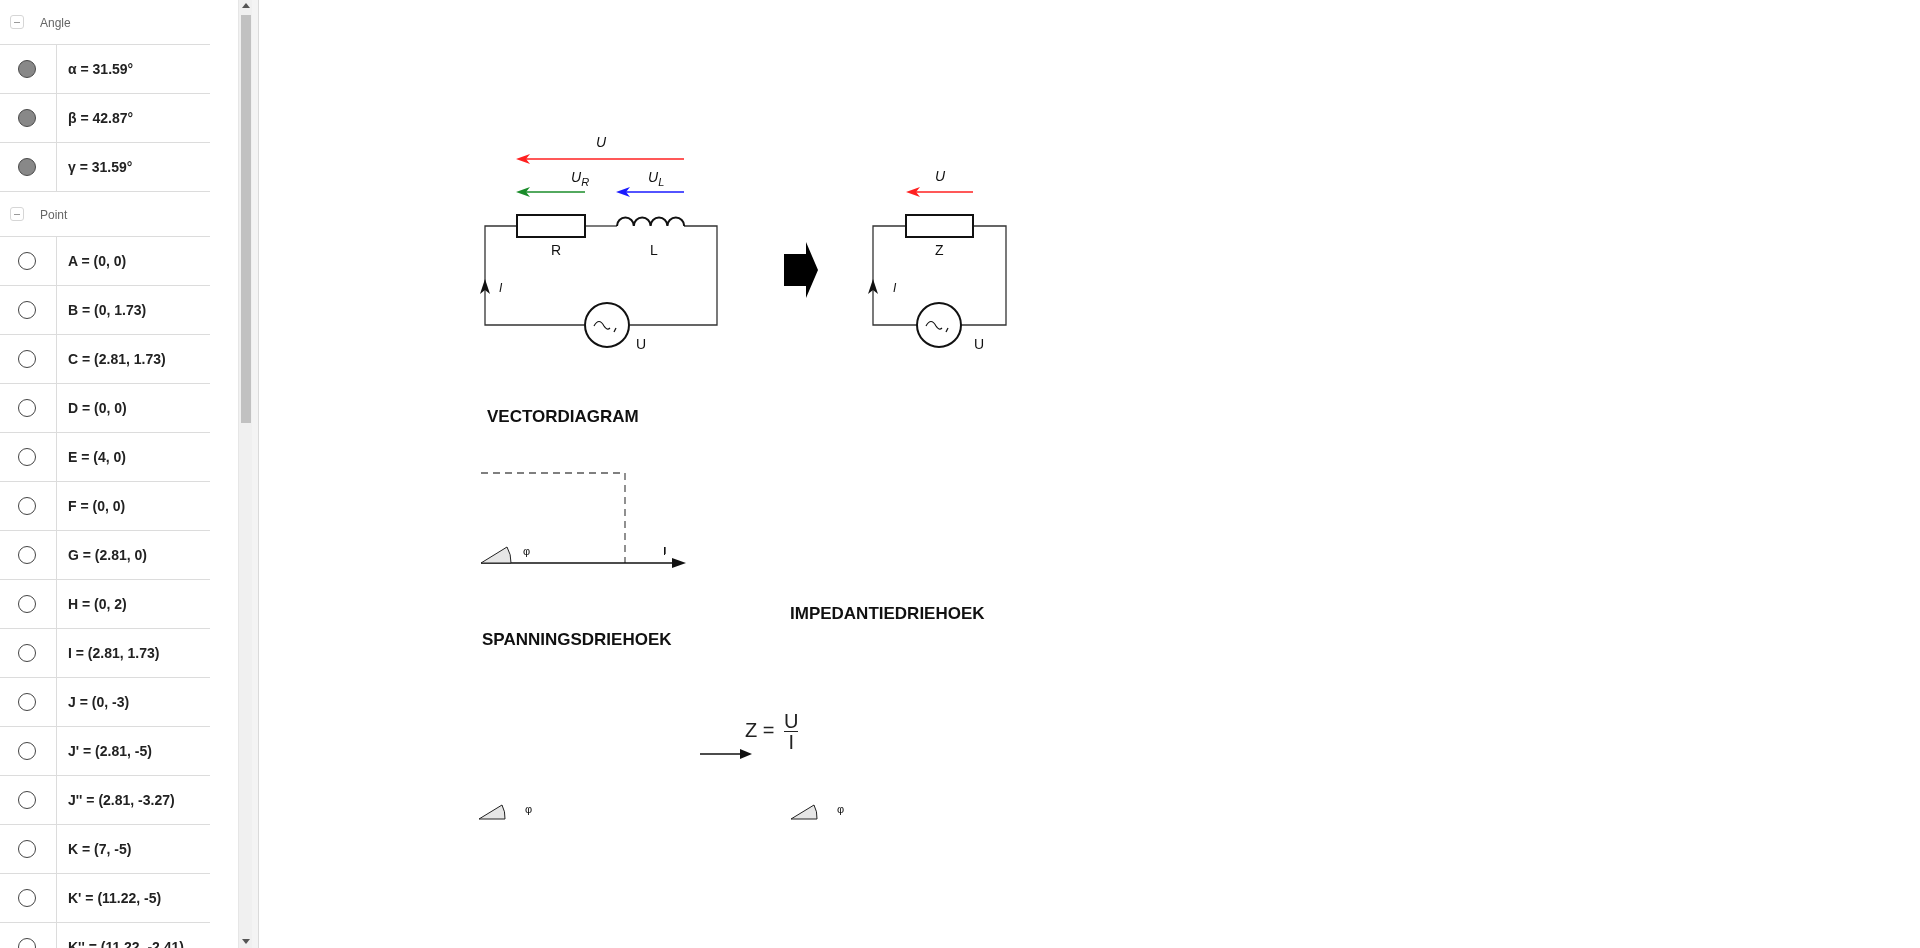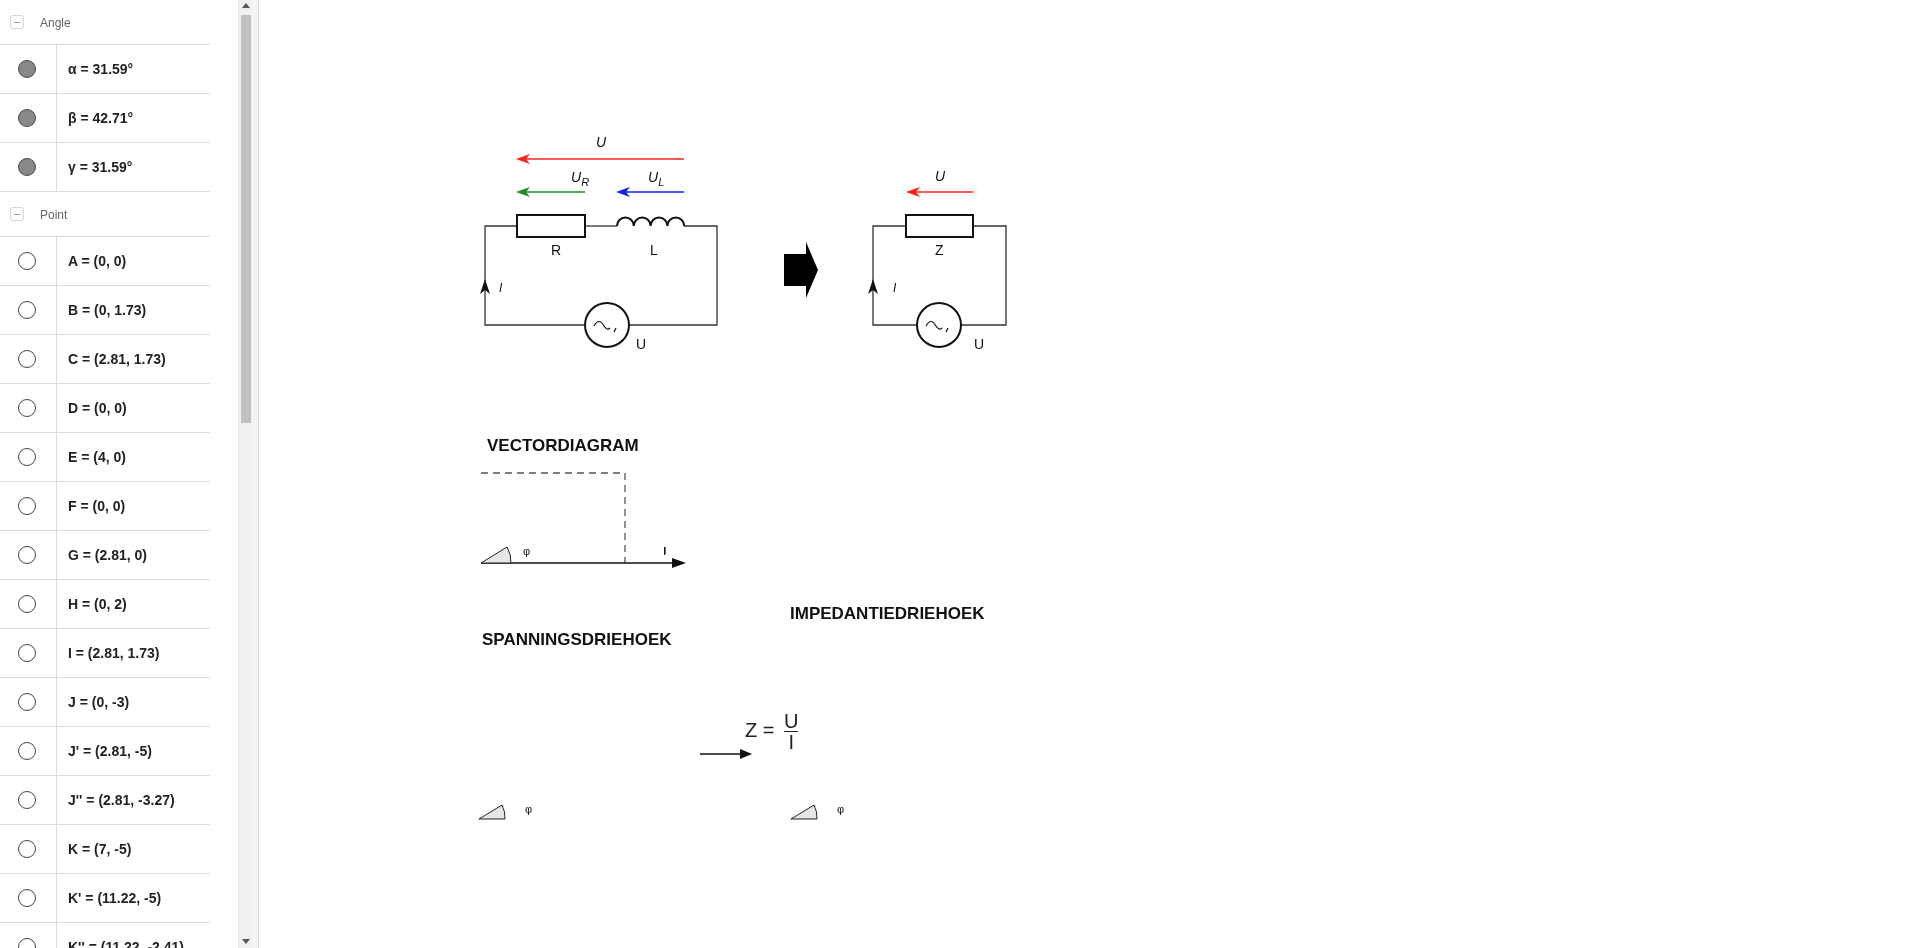--- a/index.html
+++ b/index.html
@@ -48,21 +48,21 @@
     <div class="marble-cell">
         <span class="marble filled"></span>
       </div>
     <span class="text">α = 31.59°</span>
     <span class="delete"></span>
   </div>
   <div class="row">
     <div class="marble-cell">
         <span class="marble filled"></span>
       </div>
-    <span class="text">β = 42.71°</span>
+    <span class="text">β = 42.87°</span>
     <span class="delete"></span>
   </div>
   <div class="row">
     <div class="marble-cell">
         <span class="marble filled"></span>
       </div>
     <span class="text">γ = 31.59°</span>
     <span class="delete"></span>
   </div>
 
@@ -257,21 +257,21 @@
   <span class="lbl upr" style="left:292px;top:242px;">R</span>
   <span class="lbl upr" style="left:391px;top:242px;">L</span>
   <span class="lbl ital" style="left:240px;top:281px;font-size:12px;">I</span>
   <span class="lbl upr" style="left:377px;top:336px;">U</span>
 
   <span class="lbl ital" style="left:676px;top:168px;">U</span>
   <span class="lbl upr" style="left:676px;top:242px;">Z</span>
   <span class="lbl ital" style="left:634px;top:281px;font-size:12px;">I</span>
   <span class="lbl upr" style="left:715px;top:336px;">U</span>
 
-  <span class="heading" style="left:228px;top:407px;margin-top:29px;">VECTORDIAGRAM</span>
+  <span class="heading" style="left:228px;top:407px;">VECTORDIAGRAM</span>
   <span class="lbl" style="left:264px;top:545px;font-size:11px;">φ</span>
   <span class="lbl" style="left:404px;top:545px;font-size:11px;">I</span>
 
   <span class="heading" style="left:223px;top:630px;">SPANNINGSDRIEHOEK</span>
   <span class="heading" style="left:531px;top:604px;">IMPEDANTIEDRIEHOEK</span>
 
   <div class="formula" style="left:486px;top:711px;">
     <span>Z =</span>
     <span class="frac">
       <span>U</span>

